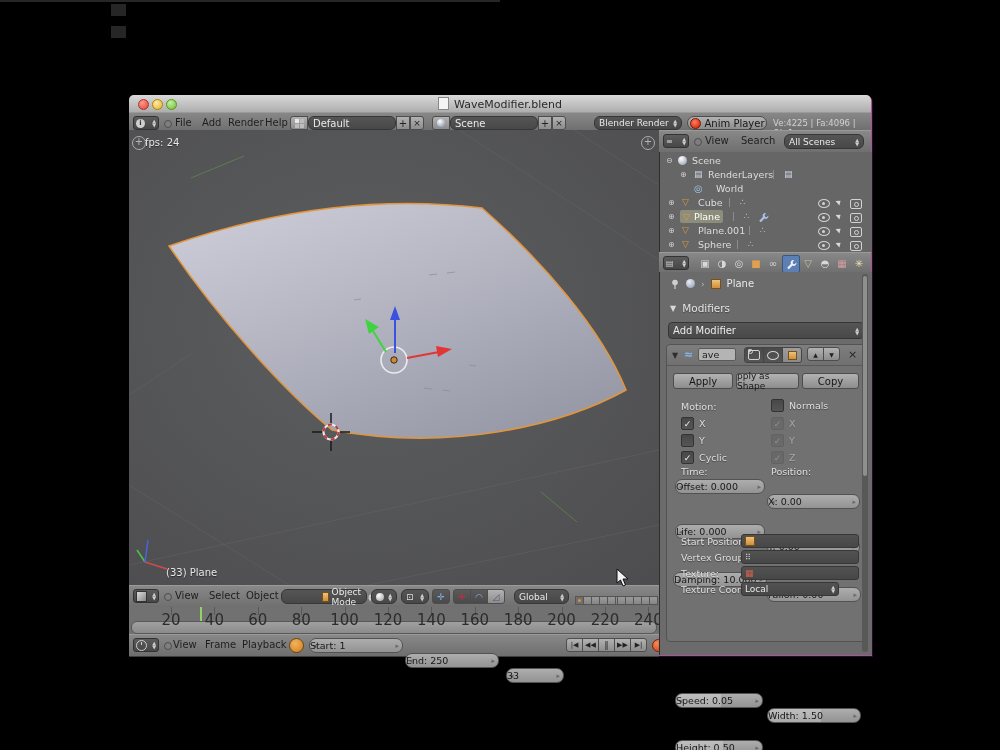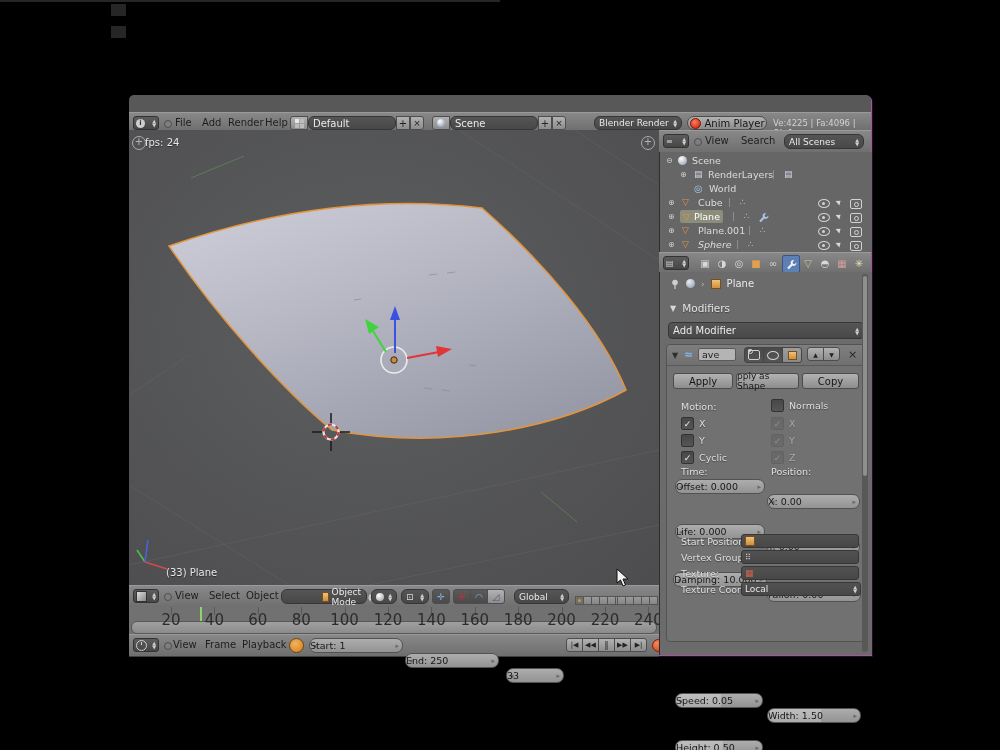--- a/index.html
+++ b/index.html
@@ -114,20 +114,26 @@
 <body>
 
 <div id="stage">
 
   <div class="abs artifact" style="left:0;top:0;width:500px;height:2px;"></div>
   <div class="abs artifact" style="left:111px;top:4px;width:15px;height:12px;"></div>
   <div class="abs artifact" style="left:111px;top:26px;width:15px;height:12px;"></div>
 
   <div id="window">
 
+    <div class="abs titlebar">
+      <span class="abs tl-light tl-close"></span>
+      <span class="abs tl-light tl-min"></span>
+      <span class="abs tl-light tl-zoom"></span>
+      <div class="abs wintitle"><span class="docicon"></span><span>WaveModifier.blend</span></div>
+    </div>
 
     <div class="abs hdr" style="left:0;top:17px;width:742px;height:18px;">
       <div class="abs edbtn" style="left:4px;">
         <span class="info-i">i</span>
           <span class="updown"></span>
       </div>
       <span class="abs collapse-dot" style="left:35px;"></span>
       <span class="abs menu" style="left:46px;">File</span>
       <span class="abs menu" style="left:73px;">Add</span>
       <span class="abs menu" style="left:99px;">Render</span>
@@ -371,21 +377,21 @@
       </div>
       <div class="abs orow" style="top:16px;">
         <span class="abs expand" style="left:20px;">⊕</span>
         <span class="abs" style="left:34px;top:1px;color:#cfd8e8;font-size:9px;">▤</span>
         <span class="abs nm" style="left:48px;">RenderLayers</span>
         <span class="abs bar" style="left:112px;">|</span>
         <span class="abs" style="left:124px;top:1px;color:#cfd8e8;font-size:9px;">▤</span>
       </div>
       <div class="abs orow" style="top:30px;">
         <span class="abs" style="left:34px;top:1px;color:#9fc6e8;font-size:10px;">◎</span>
-        <span class="abs nm" style="left:49px;text-align:right;">World</span>
+        <span class="abs nm" style="left:56px;text-align:right;">World</span>
       </div>
       <div class="abs orow" style="top:44px;">
         <span class="abs expand" style="left:8px;">⊕</span>
         <span class="abs tri" style="left:22px;">▽</span>
         <span class="abs nm" style="left:38px;">Cube</span>
         <span class="abs bar" style="left:68px;">|</span>
         <span class="abs dots" style="left:80px;">∴</span>
         <span class="abs eye" style="left:158px;"></span>
         <span class="abs ptr" style="left:177px;"></span>
         <span class="abs cam" style="left:190px;"></span>
@@ -411,21 +417,21 @@
         <span class="abs nm" style="left:38px;">Plane.001</span>
         <span class="abs bar" style="left:88px;">|</span>
         <span class="abs dots" style="left:100px;">∴</span>
         <span class="abs eye" style="left:158px;"></span>
         <span class="abs ptr" style="left:177px;"></span>
         <span class="abs cam" style="left:190px;"></span>
       </div>
       <div class="abs orow" style="top:86px;">
         <span class="abs expand" style="left:8px;">⊕</span>
         <span class="abs tri" style="left:22px;">▽</span>
-        <span class="abs nm" style="left:38px;font-style:italic;">Sphere</span>
+        <span class="abs nm" style="left:38px;">Sphere</span>
         <span class="abs bar" style="left:76px;">|</span>
         <span class="abs dots" style="left:88px;">∴</span>
         <span class="abs eye" style="left:158px;"></span>
         <span class="abs ptr" style="left:177px;"></span>
         <span class="abs cam" style="left:190px;"></span>
       </div>
     </div>
 
     <div class="abs hdr props-header">
       <div class="abs edbtn" style="left:4px;">
@@ -556,21 +562,21 @@
           </div>
         <span class="abs plabel" style="left:14px;top:207px;">Vertex Group</span>
         <div class="abs rowfield" style="left:74px;top:205px;width:118px;">
             <span style="color:#cfcfcf;font-size:8px;">⠿</span>
           </div>
         <span class="abs plabel" style="left:14px;top:223px;">Texture:</span>
         <div class="abs rowfield" style="left:74px;top:221px;width:118px;">
             <span style="color:#d06050;font-size:9px;">▦</span>
           </div>
         <span class="abs plabel" style="left:14px;top:239px;">Texture Coord</span>
-        <div class="abs rowfield" style="left:74px;top:237px;width:120px;justify-content:space-between;gap:32px;">
+        <div class="abs rowfield" style="left:74px;top:237px;width:98px;justify-content:space-between;gap:32px;">
           <span>Local</span>
             <span class="updown"></span>
         </div>
 
         <div class="abs pill" style="left:8px;top:258px;width:86px;">
             <span class="fill" style="width:52%;"></span>
             <span class="t">Speed: 0.05</span>
           </div>
         <div class="abs pill" style="left:100px;top:258px;width:92px;">
             <span class="fill" style="width:58%;"></span>

